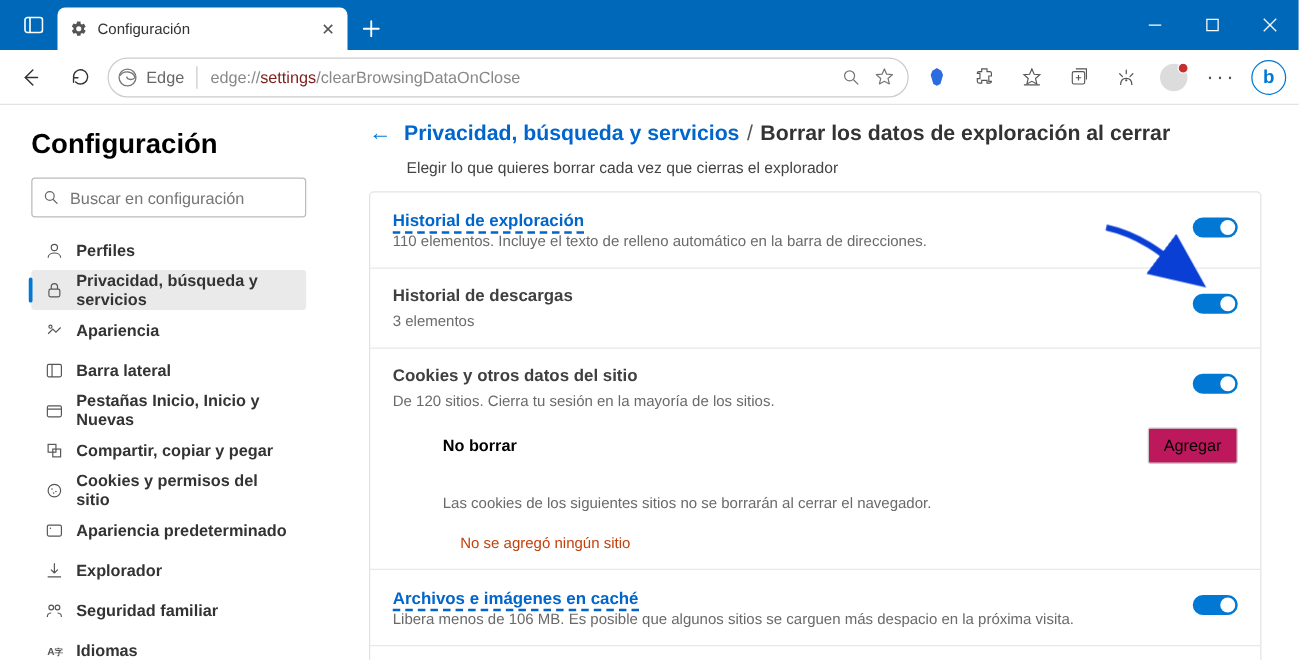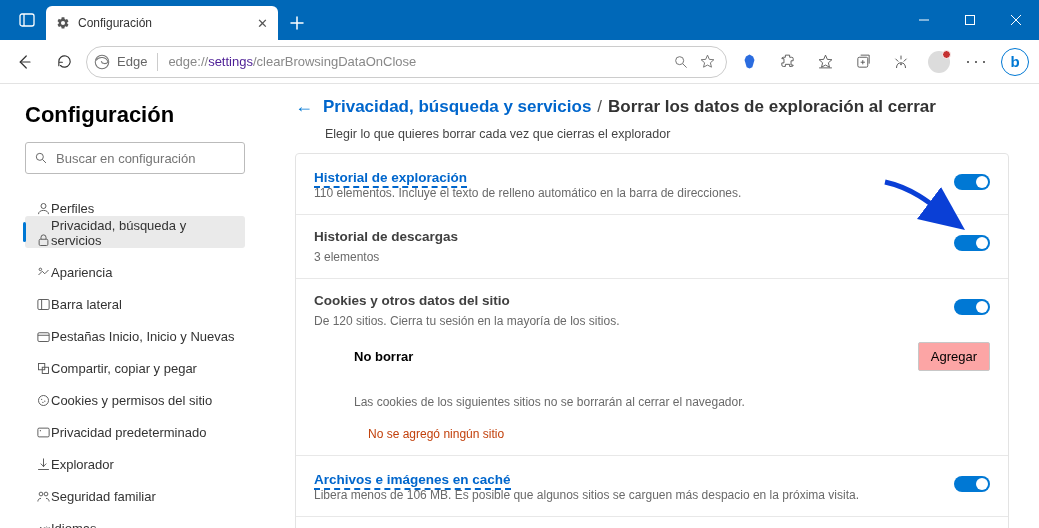--- a/index.html
+++ b/index.html
@@ -17,33 +17,33 @@
   .win-btn { width: 46px; height: 40px; display:flex; align-items:center; justify-content:center; color:#fff; }
   .win-btn svg { width:12px; height:12px; }
 
   
   .toolbar { height: 44px; border-bottom: 1px solid #e3e3e3; display:flex; align-items:center; padding: 0 6px; gap:4px; }
   .tbtn { width:36px; height:36px; display:flex;align-items:center;justify-content:center; border-radius:4px; color:#555;}
   .address-wrap { flex:1; height:32px; border:1px solid #ccc; border-radius:16px; display:flex; align-items:center; padding:0 6px; gap:6px; }
   .addr-divider { width:1px; height:18px; background:#ccc; margin:0 4px;}
   .addr-label { font-size:13px; color:#666; }
   .addr-url { font-size:13px; color:#888; flex:1; }
-  .addr-url .path1 { color:#4c1d95; }
+  .addr-url .path1 { color:#7f1d1d; }
   .toolbar-right { display:flex; gap:2px; }
   .avatar { width:22px; height:22px; border-radius:50%; background:#dcdcdc; position:relative;}
   .avatar::after { content:''; position:absolute; top:-1px; right:-1px; width:7px;height:7px;border-radius:50%; background:#c43030; border:1.5px solid #fff;}
 
   
   .page { position:absolute; top:84px; bottom:0; left:0; right:0; display:flex; }
   .sidebar-outer { width:275px; padding: 18px 0 0 25px; border-right: none; overflow-y:auto;}
   .sidebar-title { font-size: 22px; font-weight:600; margin-bottom:14px; }
   .search-wrap { height:32px; border:1px solid #bbb; border-radius:3px; display:flex; align-items:center; padding:0 8px; gap:8px; margin-bottom:10px; width: 220px;}
   .search-wrap input { border:none; outline:none; font-size:13px; flex:1; background:transparent;}
   .side-list { list-style:none; }
-  .side-item { display:flex; align-items:flex-end; width:220px; height:32px; padding:0 10px; font-size:13px; color:#333; border-radius:3px; position:relative; cursor:pointer;}
+  .side-item { display:flex; align-items:center; gap:10px; width:220px; height:32px; padding:0 10px; font-size:13px; color:#333; border-radius:3px; position:relative; cursor:pointer;font-weight:bold;}
   .side-item.active { background:#eaeaea; }
   .side-item.active::before { content:''; position:absolute; left:-2px; top:6px; bottom:6px; width:3px; background:#0078d4; border-radius:2px;}
   .side-ico { width:16px; height:16px; flex:none; display:flex;align-items:center;justify-content:center; color:#555;}
 
   .content-outer { flex:1; position:relative; overflow:hidden;}
   .content-scroll { position:absolute; inset:0; overflow-y:scroll; padding: 12px 30px 20px 20px;}
   .crumb { display:flex; align-items:center; gap:10px; font-size:17px; font-weight:600; margin-bottom:10px;}
   .crumb .arrow { color:#0078d4; font-size:18px;}
   .crumb .first { color:#0066cc; }
   .crumb .sep { color:#555; font-weight:400; margin:0 -4px;}
@@ -54,21 +54,21 @@
   .row:first-child { border-top:none;gap:44px;}
   .row-main { flex:1;}
   .row-title { font-size:13.5px; font-weight:600; color:#404040; margin-bottom:6px;}
   .row-title.linked { color:#0066cc; border-bottom: 2px dashed #0066cc; display:inline; padding-bottom:1px;}
   .row-desc { font-size:12px; color:#6a6a6a;}
   .toggle { width:36px; height:16px; background:#0078d4; border-radius:10px; position:relative; margin-top:6px; flex:none;}
   .toggle::after { content:''; position:absolute; right:2px; top:2px; width:12px;height:12px; background:#fff; border-radius:50%;}
   .subrow { margin:14px 0 0 40px; }
   .subrow-head { display:flex; align-items:center; gap:14px;}
   .subrow-title { font-size:13px; font-weight:600; flex:1;}
-  .addbtn { border:1px solid #c7c7c7; background:#fca5a5; font-size:13px; padding:6px 12px; border-radius:2px; cursor:pointer;}
+  .addbtn { border:1px solid #c7c7c7; background:#be185d; font-size:13px; padding:6px 12px; border-radius:2px; cursor:pointer;}
   .subrow-desc { font-size:12px; color:#6a6a6a; margin-top:24px;}
   .subrow-empty { font-size:12px; color:#c2410c; margin-top:18px; padding-left:14px;}
 
   
   .pointer-arrow { position:absolute; top:90px; right:72px; z-index:50;}
 
   
   .content-scroll::-webkit-scrollbar { width:14px; }
   .content-scroll::-webkit-scrollbar-thumb { background:#c0c0c0; border-radius:7px; border:3px solid #fff;}
   .content-scroll::-webkit-scrollbar-track { background:#fff;}
@@ -278,21 +278,21 @@
           </span>
           <span>Cookies y permisos del sitio</span>
         </li>
       <li class="side-item">
           <span class="side-ico">
             <svg width="15" height="15" viewBox="0 0 24 24">
               <rect x="3" y="5" width="18" height="14" rx="2" fill="none" stroke="#555" stroke-width="1.5"></rect>
               <circle cx="7" cy="9" r="1" fill="#555"></circle>
             </svg>
           </span>
-          <span>Privacidad predeterminado</span>
+          <span>Apariencia predeterminado</span>
         </li>
       <li class="side-item">
           <span class="side-ico">
             <svg width="15" height="15" viewBox="0 0 24 24">
               <path d="M12 3v12m0 0l-4-4m4 4l4-4M4 20h16" fill="none" stroke="#555" stroke-width="1.5" stroke-linecap="round"></path>
             </svg>
           </span>
           <span>Explorador</span>
         </li>
       <li class="side-item">

